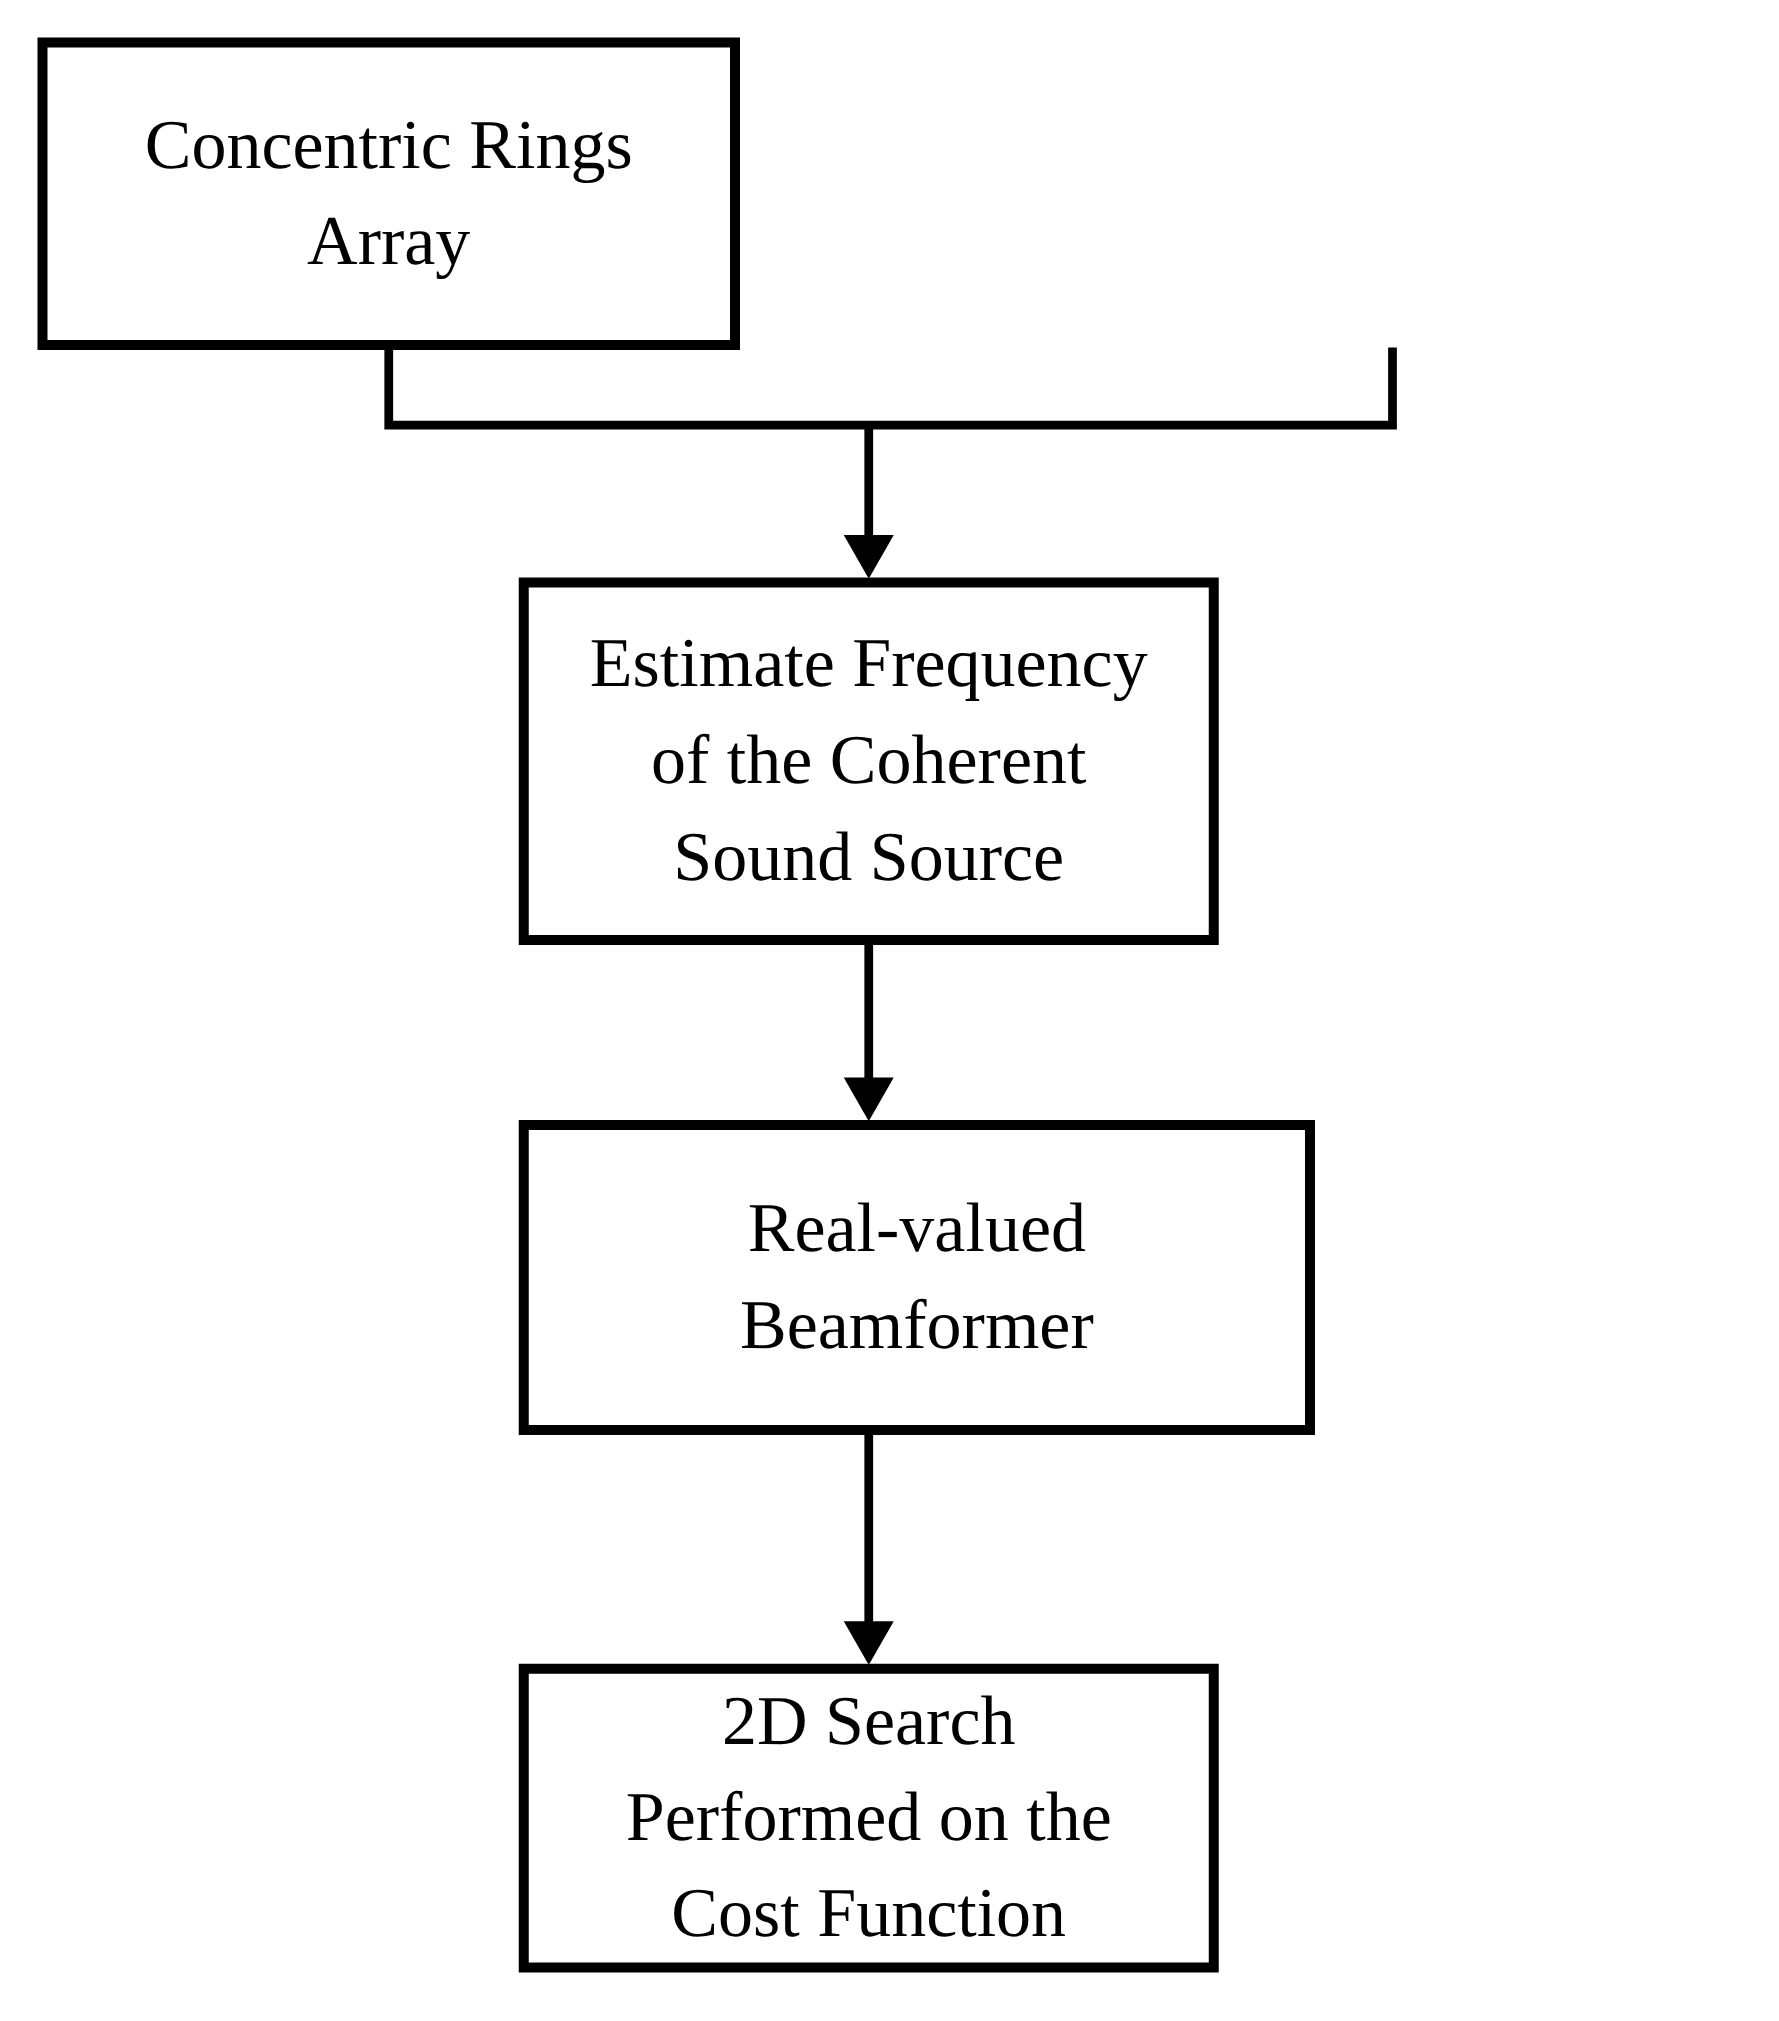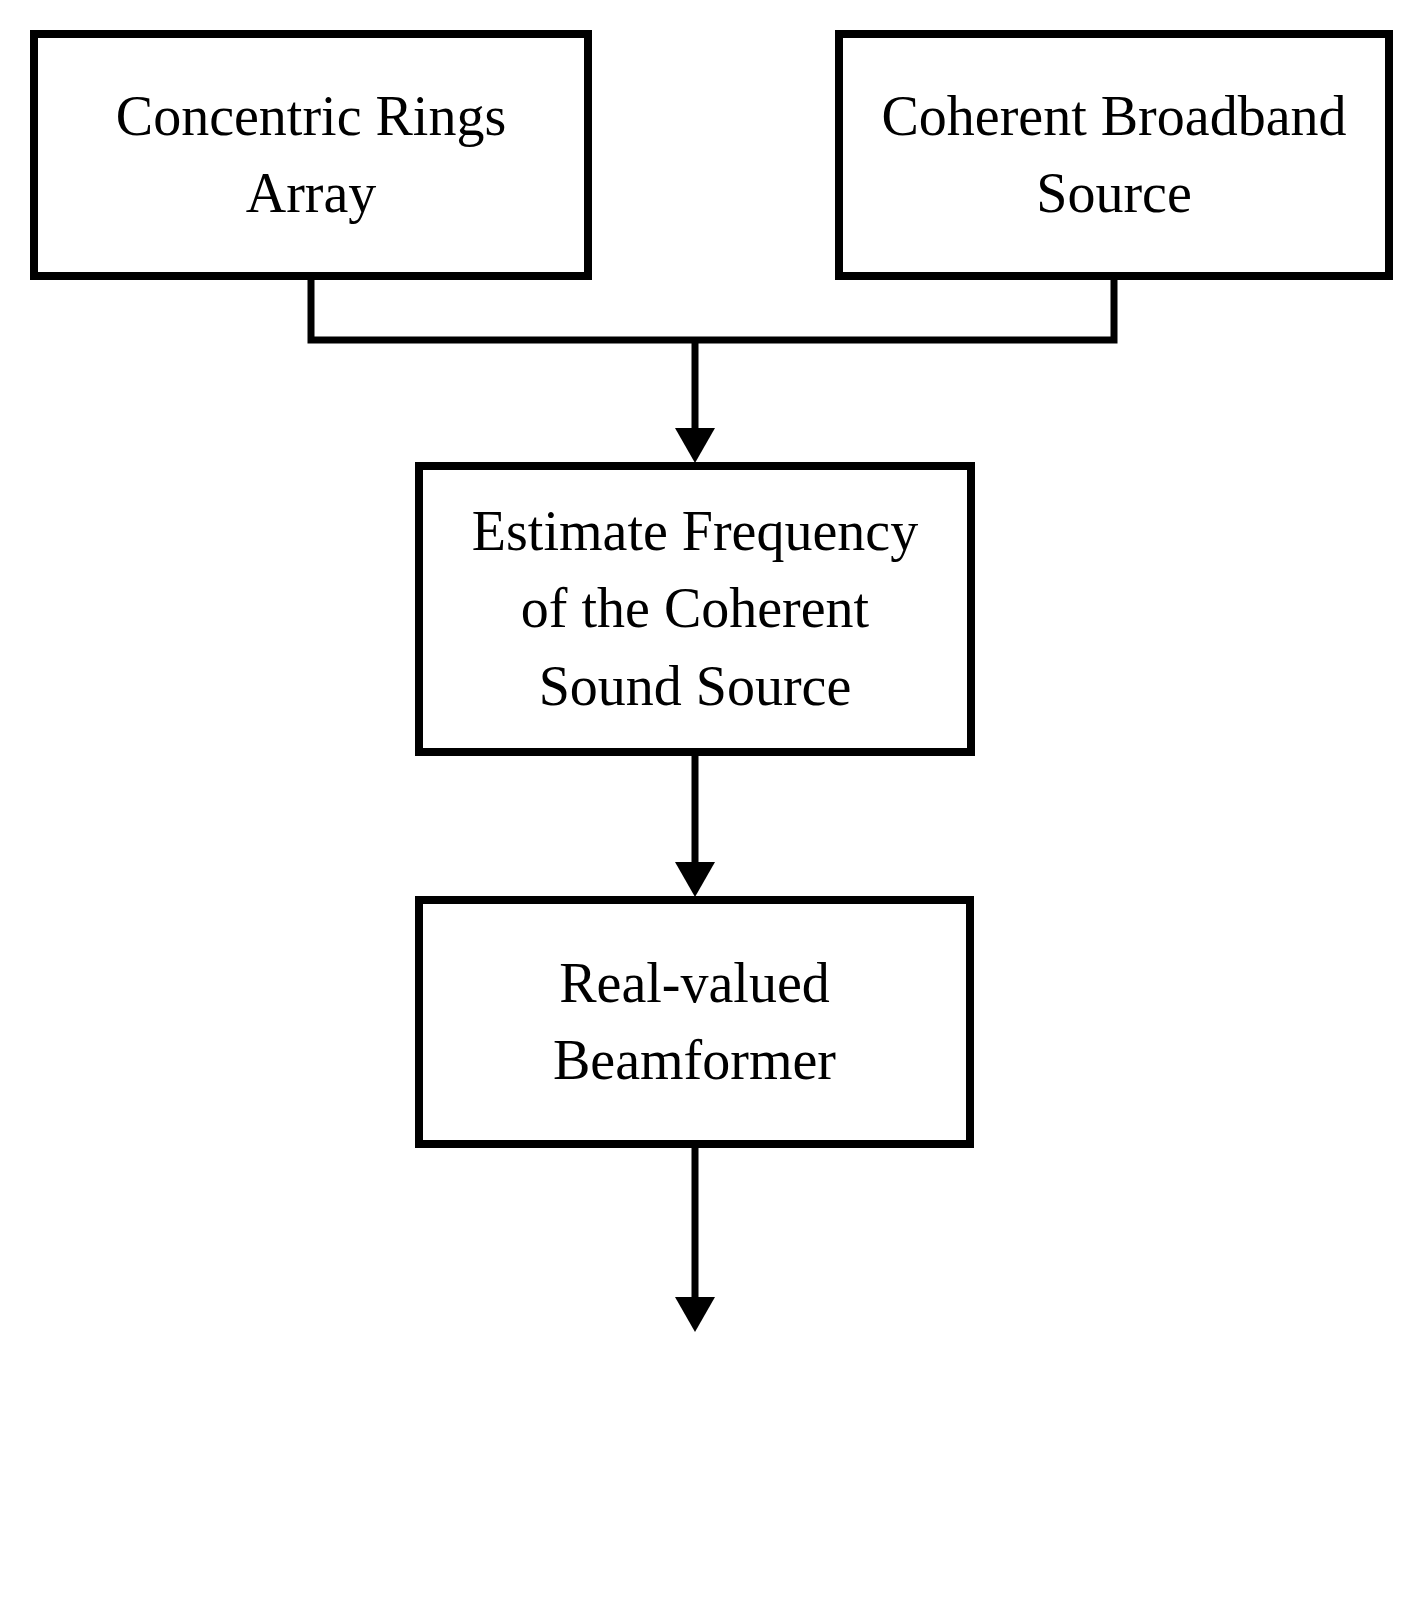--- a/index.html
+++ b/index.html
@@ -30,21 +30,21 @@
   .node .label {
     white-space: pre-line;
     font-size: 56px;
     line-height: 1.38;
     color: #000000;
   }
   
   #node-concentric { left: 30px;  top: 30px;   width: 562px; height: 250px; }
   #node-coherent   { left: 835px; top: 30px;   width: 558px; height: 250px; }
   #node-estimate   { left: 415px; top: 462px;  width: 560px; height: 294px; }
-  #node-beamformer { left: 415px; top: 896px;  width: 559px; height: 252px; text-align: center; }
+  #node-beamformer { left: 415px; top: 896px;  width: 637px; height: 252px; text-align: center; }
   #node-search     { left: 415px; top: 1331px; width: 560px; height: 247px; }
 
   #wires {
     position: absolute;
     left: 0;
     top: 0;
     width: 1423px;
     height: 1617px;
     pointer-events: none;
   }
@@ -75,30 +75,31 @@
 
     <line class="wire" x1="695" y1="1145" x2="695" y2="1301"></line>
     <polygon class="head" points="675,1297 715,1297 695,1332"></polygon>
   </svg>
 
   <div class="node" id="node-concentric">
     <span class="label">Concentric Rings
 Array</span>
   </div>
 
-  <div class="node" id="node-coherent">
-    <span class="label">Coherent Broadband
-Source</span>
-  </div>
 
   <div class="node" id="node-estimate">
     <span class="label">Estimate Frequency
 of the Coherent
 Sound Source</span>
   </div>
 
   <div class="node" id="node-beamformer">
     <span class="label">Real-valued
 Beamformer</span>
   </div>
 
+  <div class="node" id="node-search">
+    <span class="label">2D Search
+Performed on the
+Cost Function</span>
+  </div>
 
 </div>
 
 </body></html>

